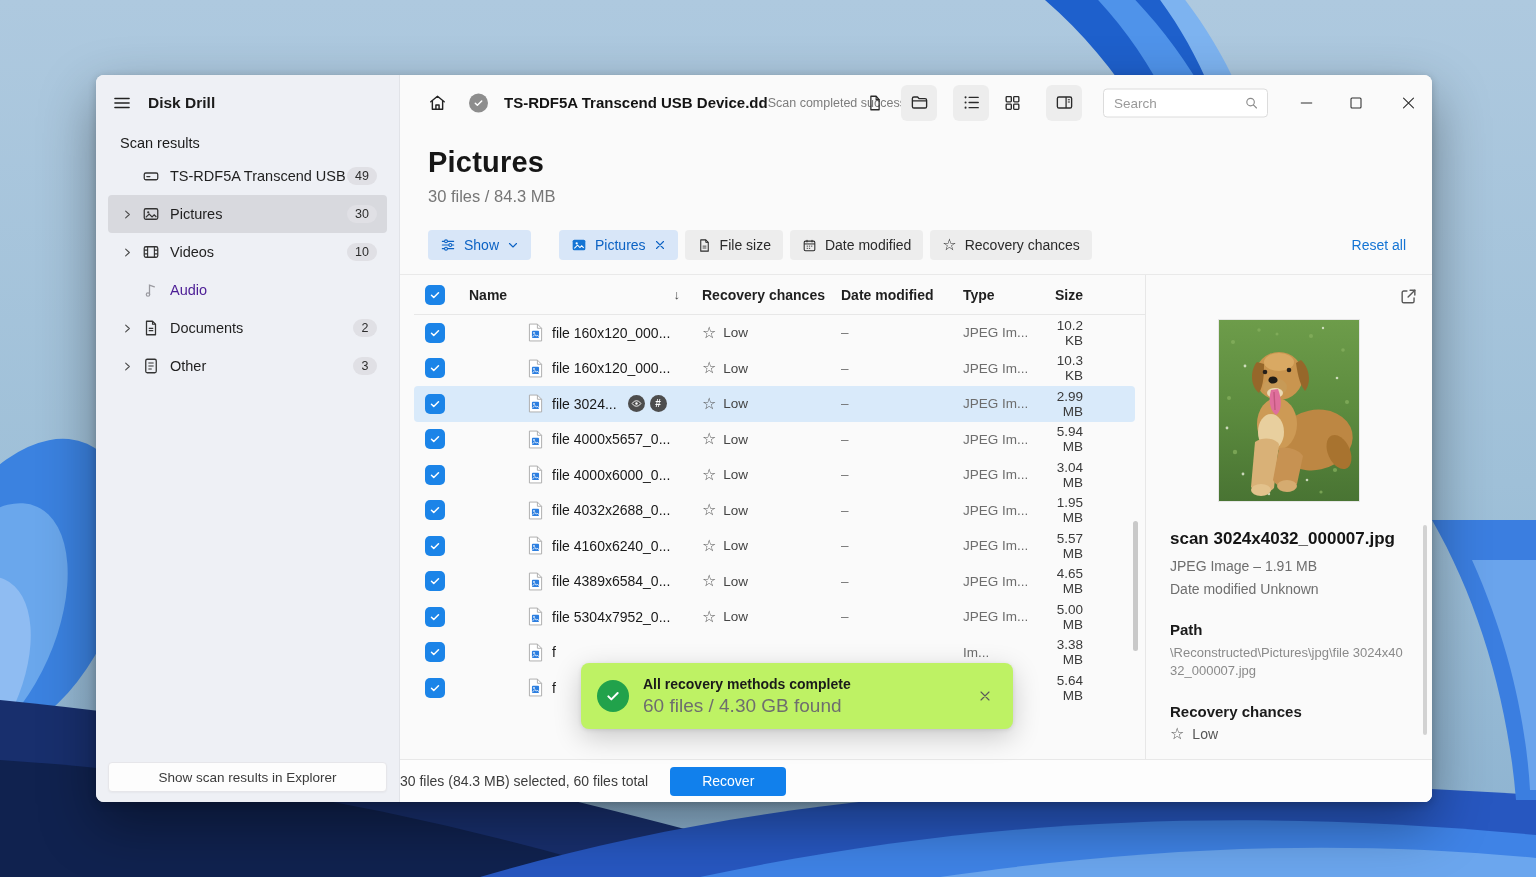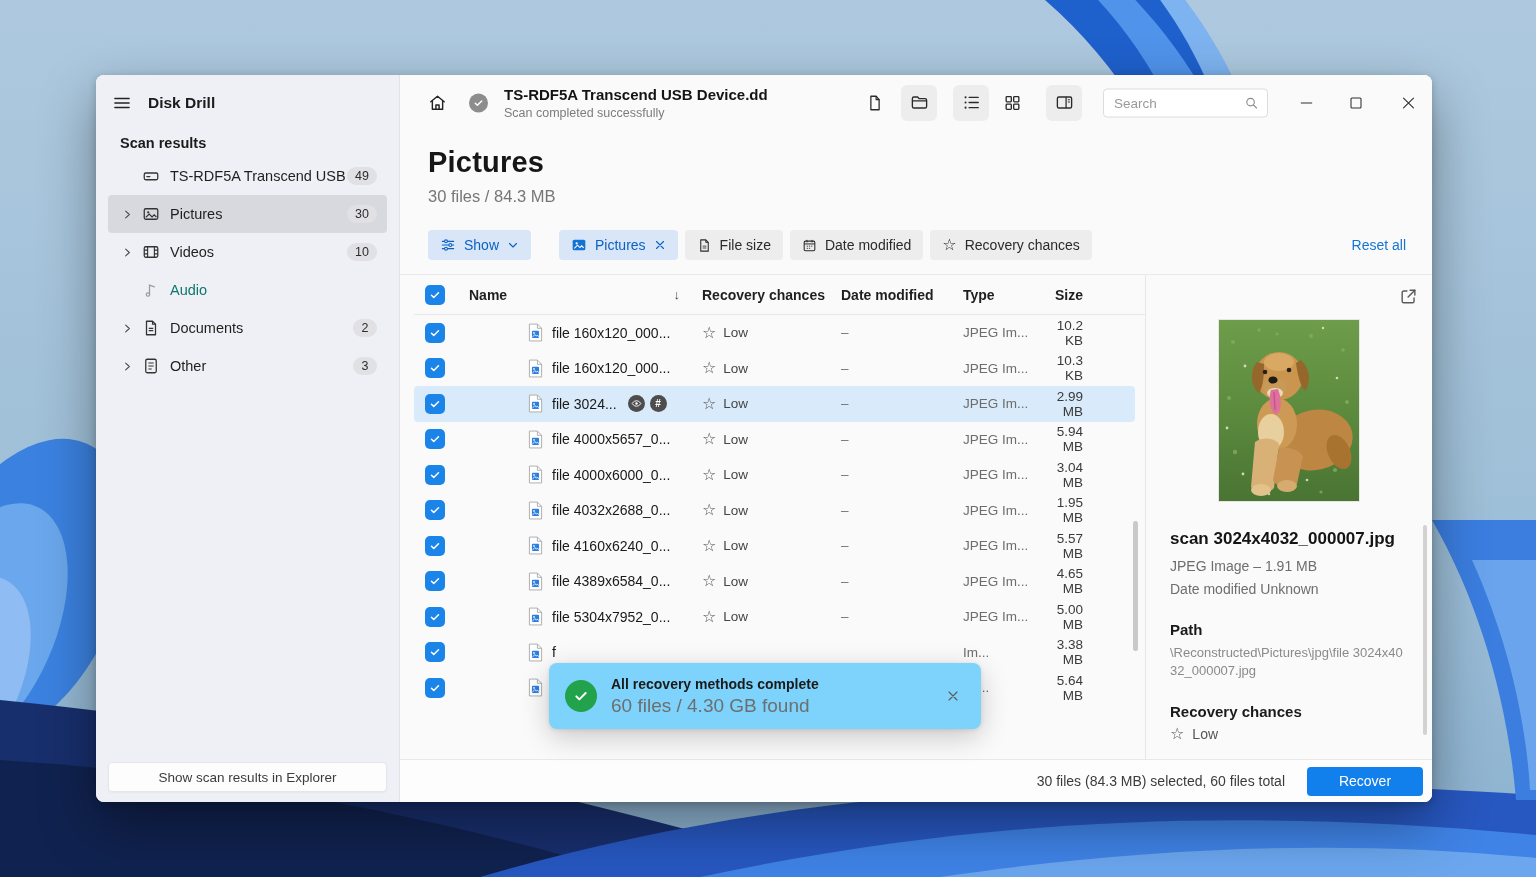--- a/index.html
+++ b/index.html
@@ -14,44 +14,44 @@
     box-shadow:0 22px 55px rgba(0,0,0,.38), 0 2px 8px rgba(0,0,0,.2);
     display:flex; }
 
   
   .sidebar { width:304px; background:#eef0f5; border-right:1px solid rgba(0,0,0,.05);
     display:flex; flex-direction:column; flex-shrink:0; position:relative; }
   .sb-head { display:flex; align-items:center; gap:16px; padding:18px 14px 6px 16px; }
   .sb-title { font-size:15.5px; font-weight:700; color:#1b1b1b; }
   .sb-dash { display:flex; align-items:center; gap:10px; padding:10px 14px; margin:8px 12px 0 30px;
     border-radius:4px; color:#222; font-size:14.5px; cursor:default; }
-  .sb-section { font-size:14.5px; font-weight:700; color:#1b1b1b; padding:16px 0 6px 24px; }
+  .sb-section { font-size:14.5px; font-weight:400; color:#1b1b1b; padding:16px 0 6px 24px; }
   .s-item { display:flex; align-items:center; height:38px; margin:0 12px; padding:0 10px 0 14px;
     border-radius:4px; font-size:14.5px; color:#1f1f1f; }
   .s-item.sel { background:#d8d9de; }
-  .s-item.dis { color:#0f766e; }
+  .s-item.dis { color:#4c1d95; }
   .s-item.dis .s-ico { color:#9a9aa0; }
   .chev { width:16px; display:flex; align-items:center; color:#4a4a4a; flex-shrink:0; }
   .s-ico { width:18px; height:18px; margin:0 10px 0 4px; color:#333; flex-shrink:0; }
   .s-label { flex:1; white-space:nowrap; overflow:hidden; }
   .s-badge { background:#e0e0e5; color:#2d2d2d; border-radius:10px; font-size:12.5px;
     padding:2px 8px; min-width:24px; text-align:center; }
   .sb-foot { position:absolute; left:12px; right:12px; bottom:10px; height:30px;
     background:#fdfdfd; border:1px solid #e6e6ea; border-radius:4px;
     display:flex; align-items:center; justify-content:center; font-size:13.5px; color:#3c3c3c;
     box-shadow:0 1px 2px rgba(0,0,0,.04); }
 
   
   .main { flex:1; display:flex; flex-direction:column; position:relative; background:#fafafa; }
 
   .titlebar { position:relative; height:55px; flex-shrink:0; }
   .tb-item { position:absolute; top:50%; transform:translateY(-50%); display:flex; align-items:center; }
   .icon-btn { width:36px; height:36px; border-radius:6px; display:flex; align-items:center; justify-content:center; color:#2a2a2a; }
   .icon-btn.active { background:#ededed; }
-  .tb-titleblock { left:104px; flex-direction:column; align-items:flex-start; display:flex; }
+  .tb-titleblock { left:104px; flex-direction:row; align-items:flex-start; display:flex; }
   .tb-title { font-size:15px; font-weight:700; color:#141414; line-height:1.2; }
   .tb-sub { font-size:12.5px; color:#7c7c7c; margin-top:2px; }
   .checkcircle { width:19px; height:19px; border-radius:50%; background:#8d8d8d;
     display:flex; align-items:center; justify-content:center; }
   .search { left:703px; width:165px; height:29px; background:#fff; border:1px solid #dcdcdc;
     border-radius:4px; display:flex; align-items:center; padding:0 8px 0 10px; }
   .search input { border:0; outline:none; flex:1; font-size:13.5px; color:#333; background:transparent;
     font-family:inherit; width:110px; }
   .search input::placeholder { color:#9a9a9a; }
   .winctl { color:#2f2f2f; }
@@ -97,31 +97,31 @@
   .d-meta { font-size:14px; color:#6e6e6e; margin-top:9px; }
   .d-date { font-size:14px; color:#6e6e6e; margin-top:7px; }
   .d-pathlabel { font-size:15px; font-weight:700; color:#1a1a1a; margin-top:24px; }
   .d-path { font-size:13px; color:#8a8a8a; margin-top:6px; line-height:1.35; word-break:break-all; }
   .d-reclabel { font-size:15px; font-weight:700; color:#1a1a1a; margin-top:24px; }
   .d-rec { display:flex; align-items:center; gap:8px; margin-top:6px; font-size:14px; color:#555; }
   .d-scroll { position:absolute; right:5px; top:250px; width:4px; height:210px; background:#d2d2d2; border-radius:2px; }
 
   
   .footer { height:43px; flex-shrink:0; background:#fdfdfd; border-top:1px solid #e8e8e8;
-    display:flex; align-items:center; justify-content:flex-end; gap:22px; padding:0 9px 0 0; }
+    display:flex; align-items:center; gap:22px; padding:0 9px 0 0; }
   .f-text { font-size:14px; color:#3c3c3c; }
   .recover-btn { width:116px; height:29px; background:#1180ec; color:#fff; border:none; border-radius:4px;
     font-size:14px; font-family:inherit; }
 
   
   .cb { width:20px; height:20px; background:#1b84e8; border-radius:5px; margin-left:11px;
     display:flex; align-items:center; justify-content:center; }
 
   
-  .toast { position:absolute; left:453px; top:588px; width:432px; height:66px; background:#7dd3fc;
+  .toast { position:absolute; left:485px; top:588px; width:432px; height:66px; background:#bef264;
     border-radius:8px; box-shadow:0 8px 28px rgba(0,0,0,.2), 0 1px 4px rgba(0,0,0,.1);
     display:flex; align-items:center; padding:7px 16px; gap:14px; z-index:30; }
   .t-circle { width:32px; height:32px; border-radius:50%; background:#21a24b; flex-shrink:0;
     display:flex; align-items:center; justify-content:center; }
   .t-texts { flex:1; }
   .t-title { font-size:14px; font-weight:700; color:#1a1a1a; }
   .t-sub { font-size:19px; color:#6e6e6e; margin-top:3px; }
   .t-close { color:#5a5a5a; padding:4px; }
 
   svg { display:block; }

